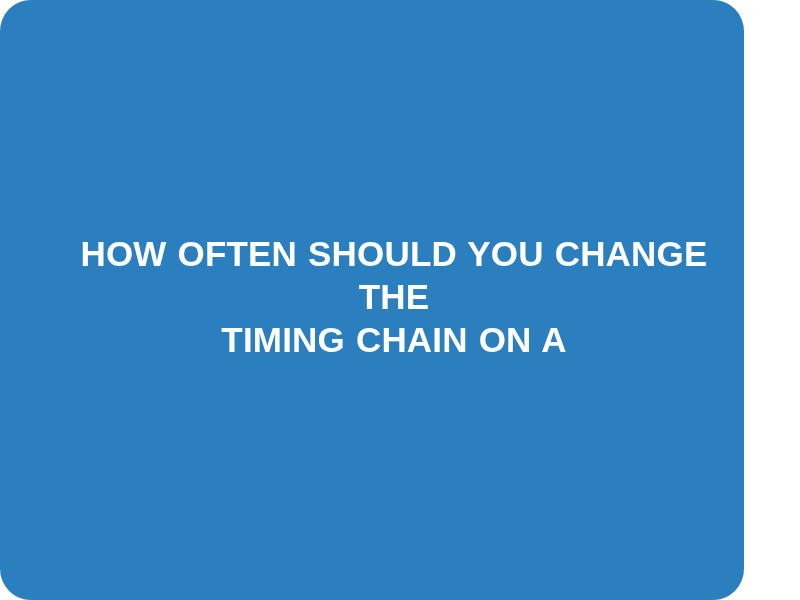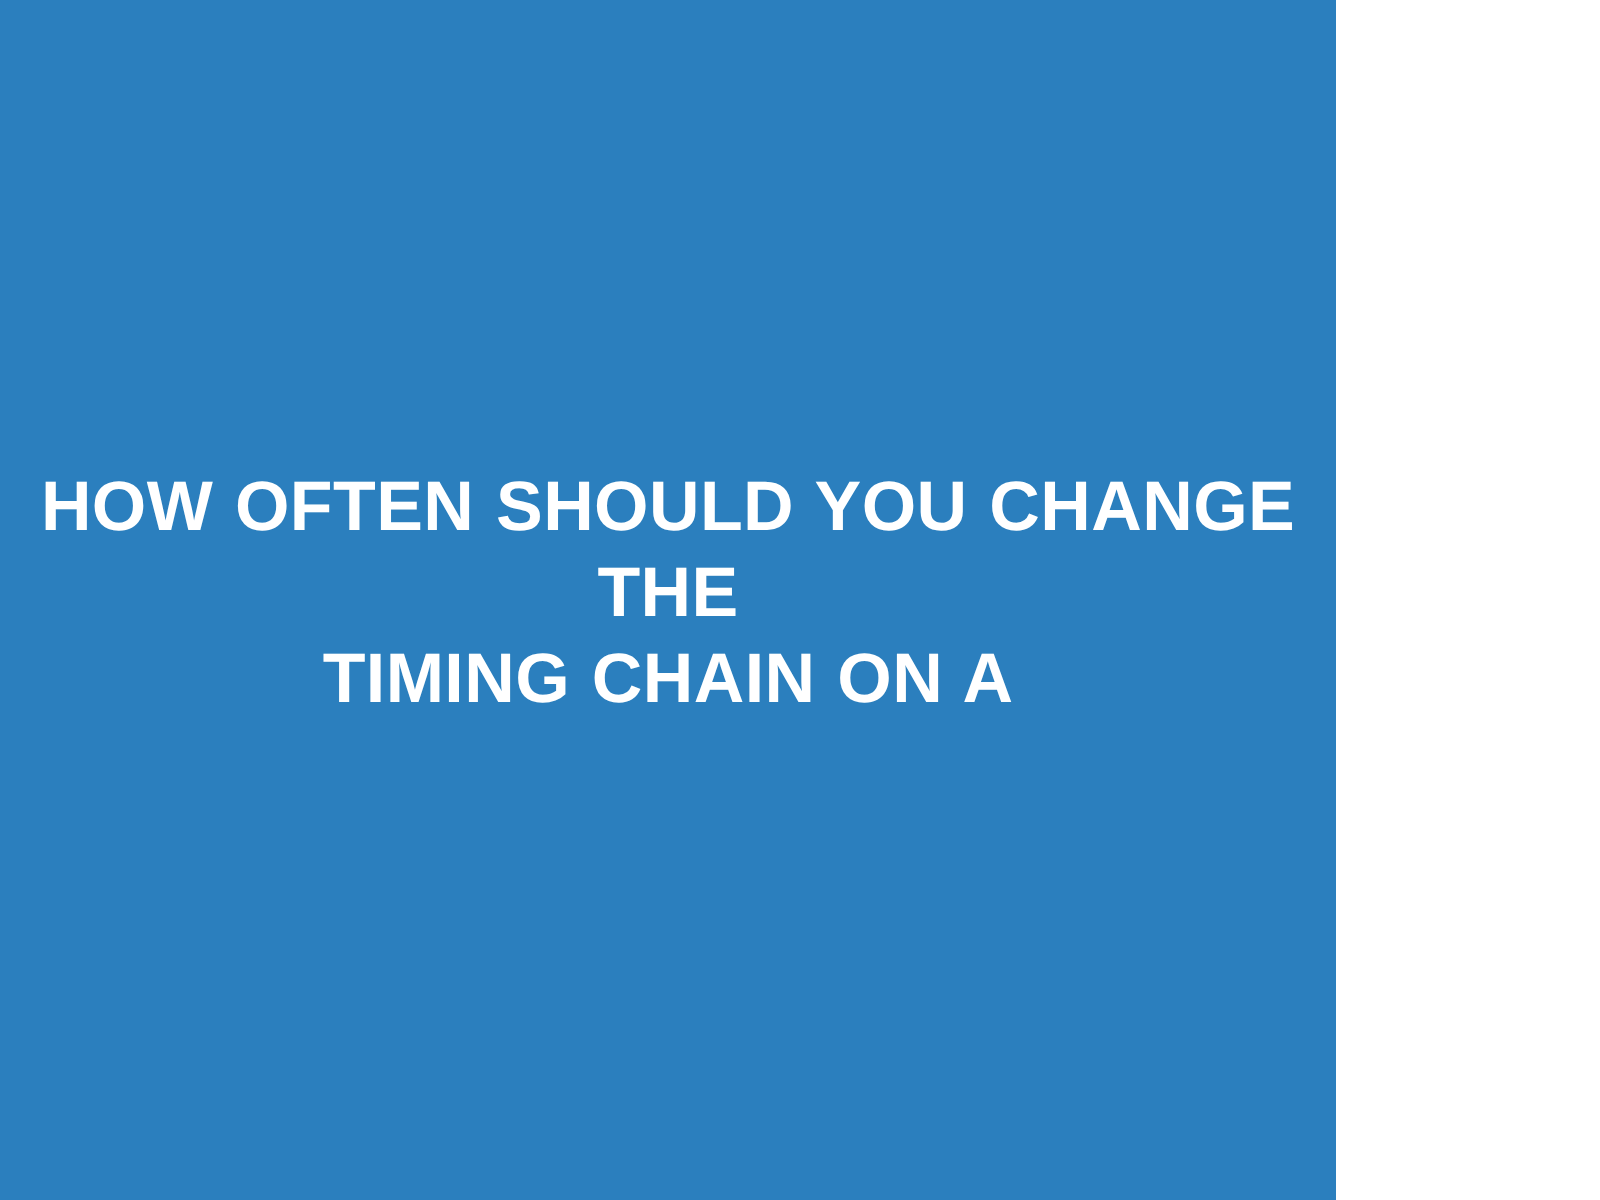--- a/index.html
+++ b/index.html
@@ -12,27 +12,28 @@
     width: 800px;
     height: 600px;
     overflow: hidden;
     font-family: "Liberation Sans", sans-serif;
   }
 
   
   .title-card {
     position: relative;
     box-sizing: border-box;
-    width: 668px;
+    width: 744px;
     height: 600px;
     background: #2B7FBE;
     display: flex;
     align-items: center;
-    justify-content: flex-start;
+    justify-content: flex-end;
     overflow: hidden;
+    border-radius: 31px;
   }
 
   .title-block {
     width: 700px;
     
     margin-top: -8px;
     text-align: center;
   }
 
   .headline {

